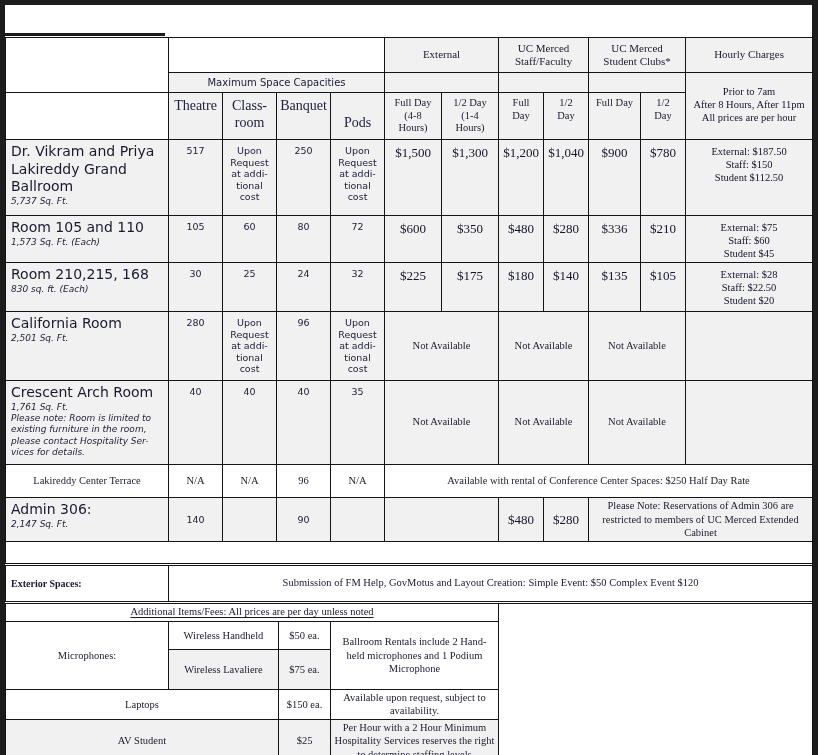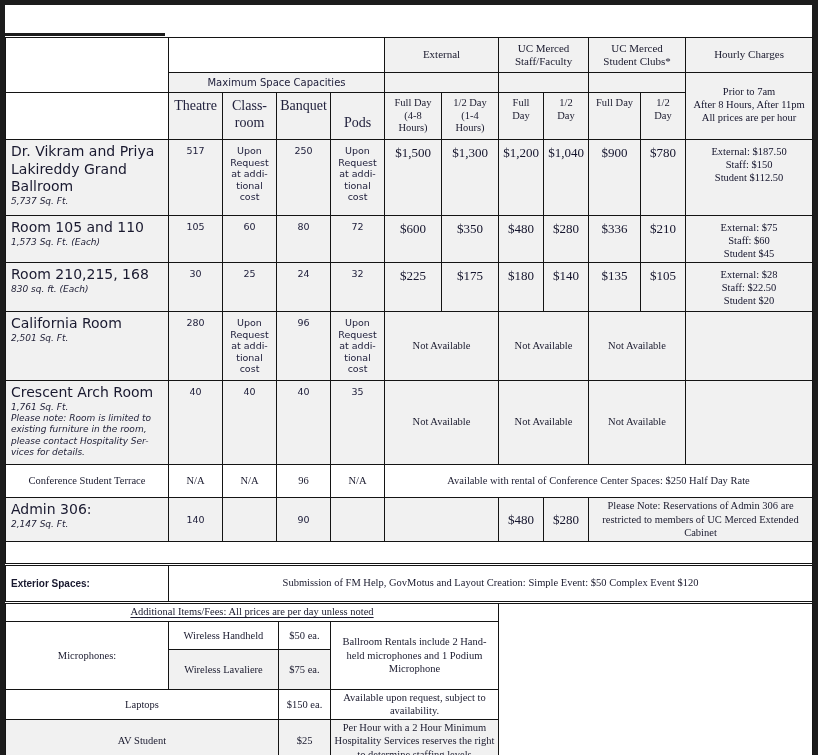--- a/index.html
+++ b/index.html
@@ -184,21 +184,21 @@
   .ext-table {
     position: absolute;
     top: 565px;
     left: 5px;
     width: 807px;
   }
   .ext-table td { border: 1.4px solid #141414; background: #ffffff; height: 36px; }
   .ext-label {
     text-align: left;
     padding-left: 5px;
-    font-family: Liberation Sans, sans-serif;
+    font-family: Liberation Serif, serif;
     font-weight: bold;
     font-size: 10px;
     color: #19192f;
   }
   .ext-value { font-size: 10.5px; }
 
   
   .add-table {
     position: absolute;
     top: 603px;
@@ -399,21 +399,21 @@
         <td class="numcell">40</td>
         <td class="numcell">40</td>
         <td class="numcell">35</td>
         <td class="na" colspan="2">Not Available</td>
         <td class="na" colspan="2">Not Available</td>
         <td class="na" colspan="2">Not Available</td>
         <td class="na"></td>
       </tr>
 
       <tr>
-        <td class="white terrace-name" style="height:33px">Conference Student Terrace</td>
+        <td class="white terrace-name" style="height:33px">Lakireddy Center Terrace</td>
         <td class="white">N/A</td>
         <td class="white">N/A</td>
         <td class="white">96</td>
         <td class="white">N/A</td>
         <td class="white wide-note" colspan="7">Available with rental of Conference Center Spaces: $250 Half Day Rate</td>
       </tr>
 
       <tr>
         <td class="roomcell" style="height:40px">
           <span class="rname">Admin 306:</span>

